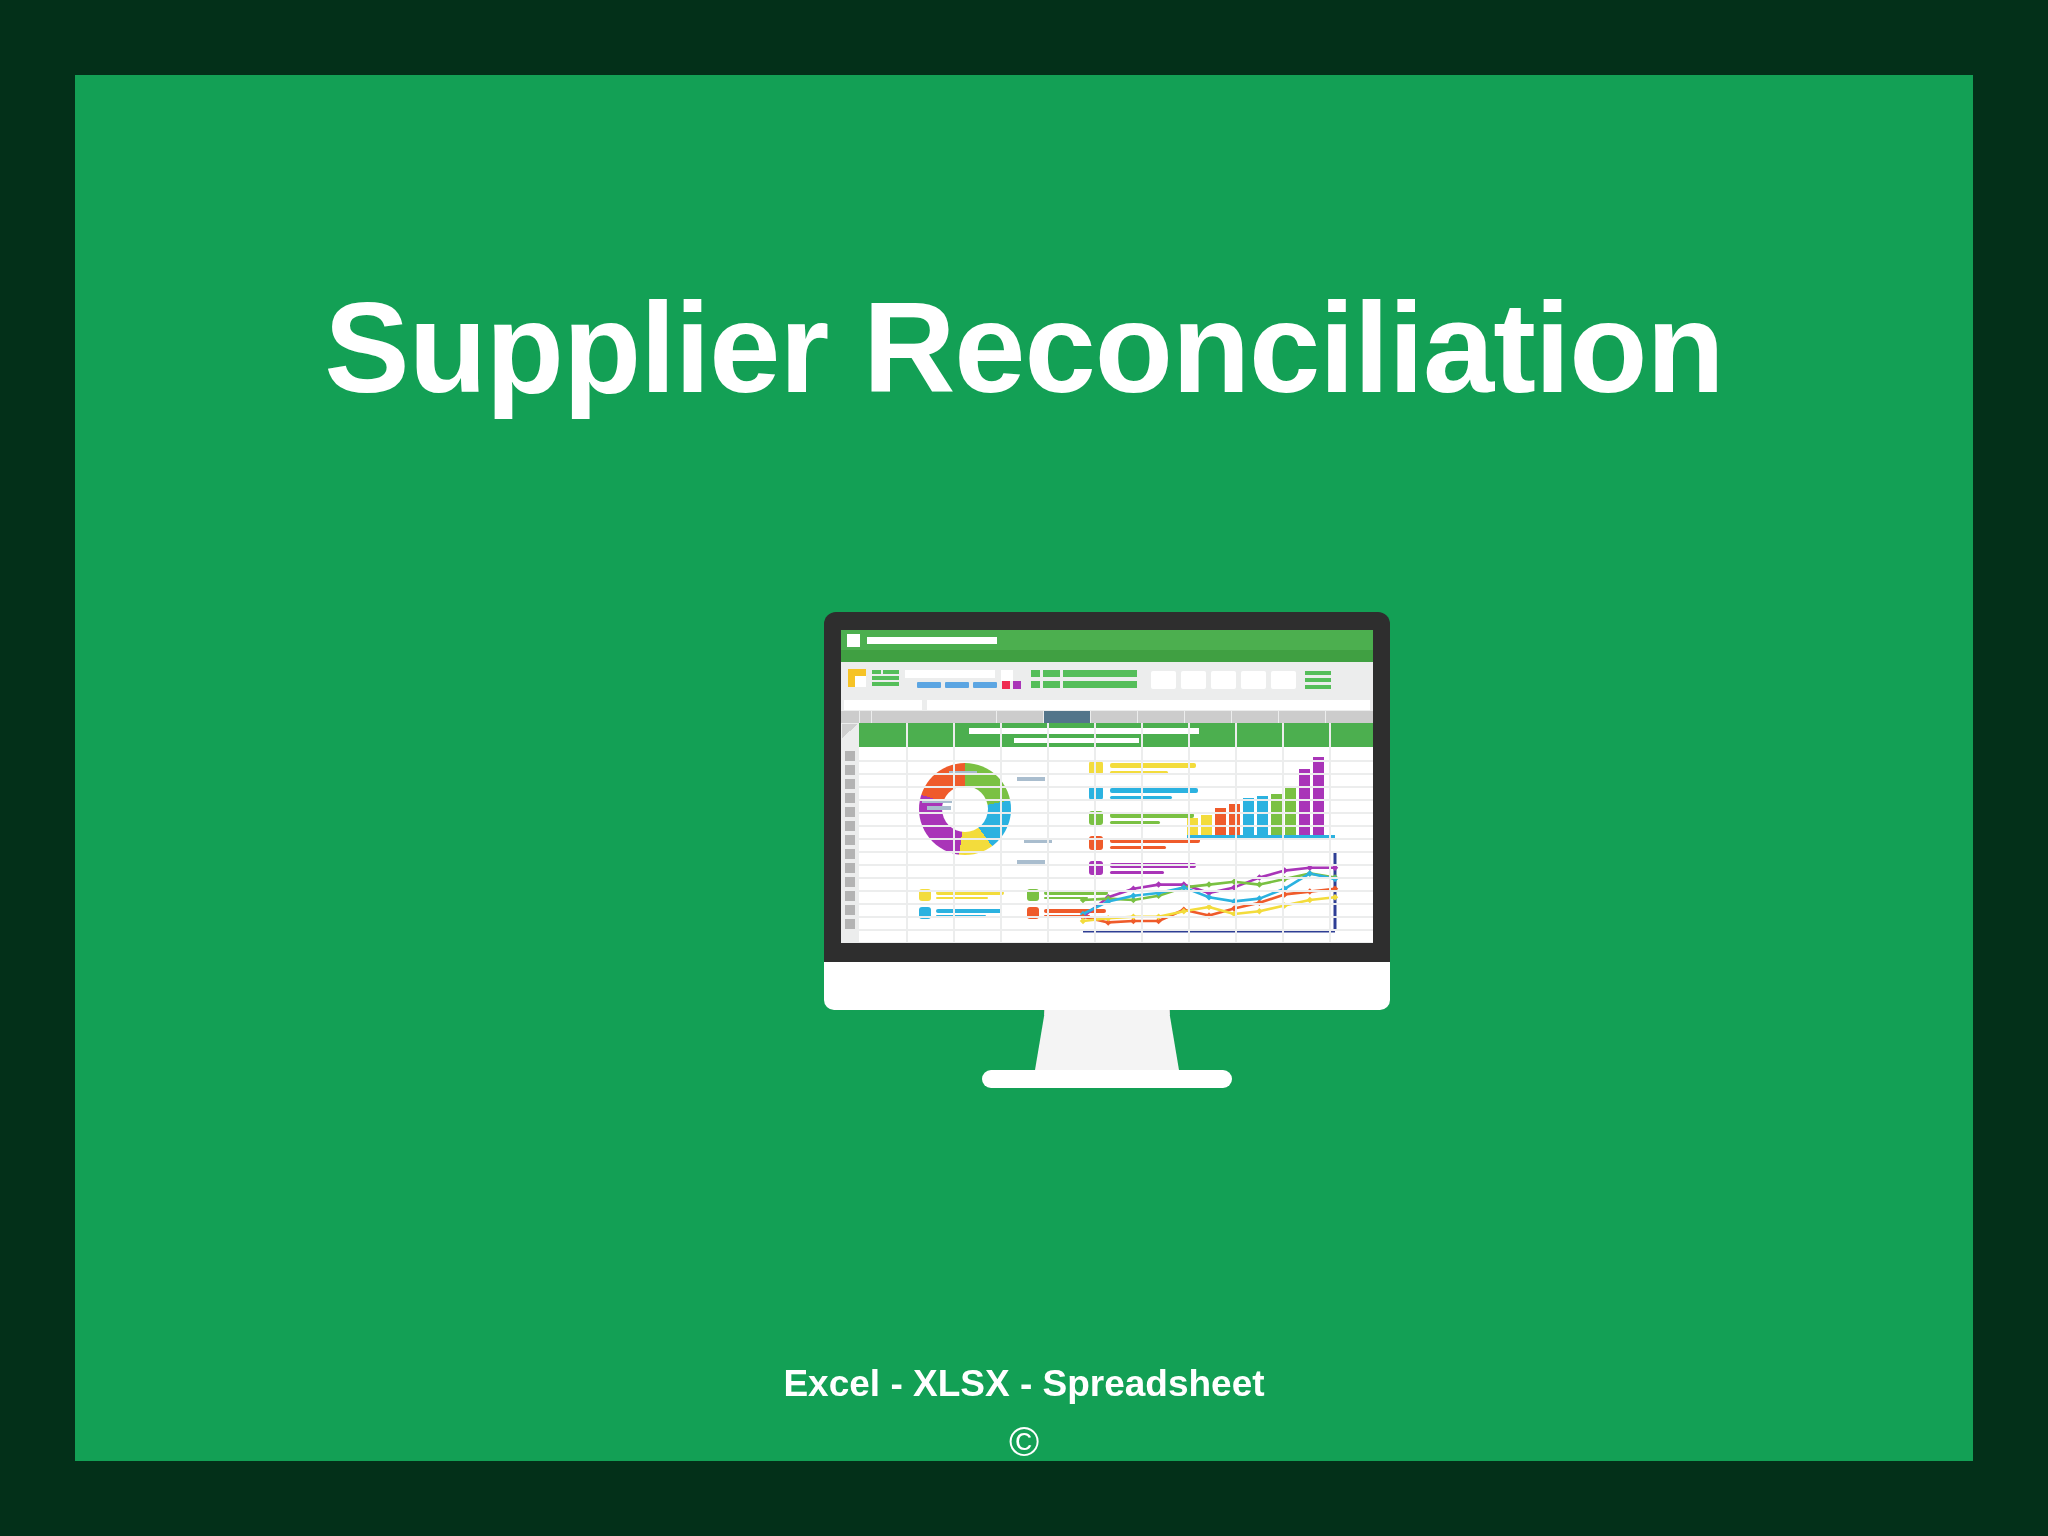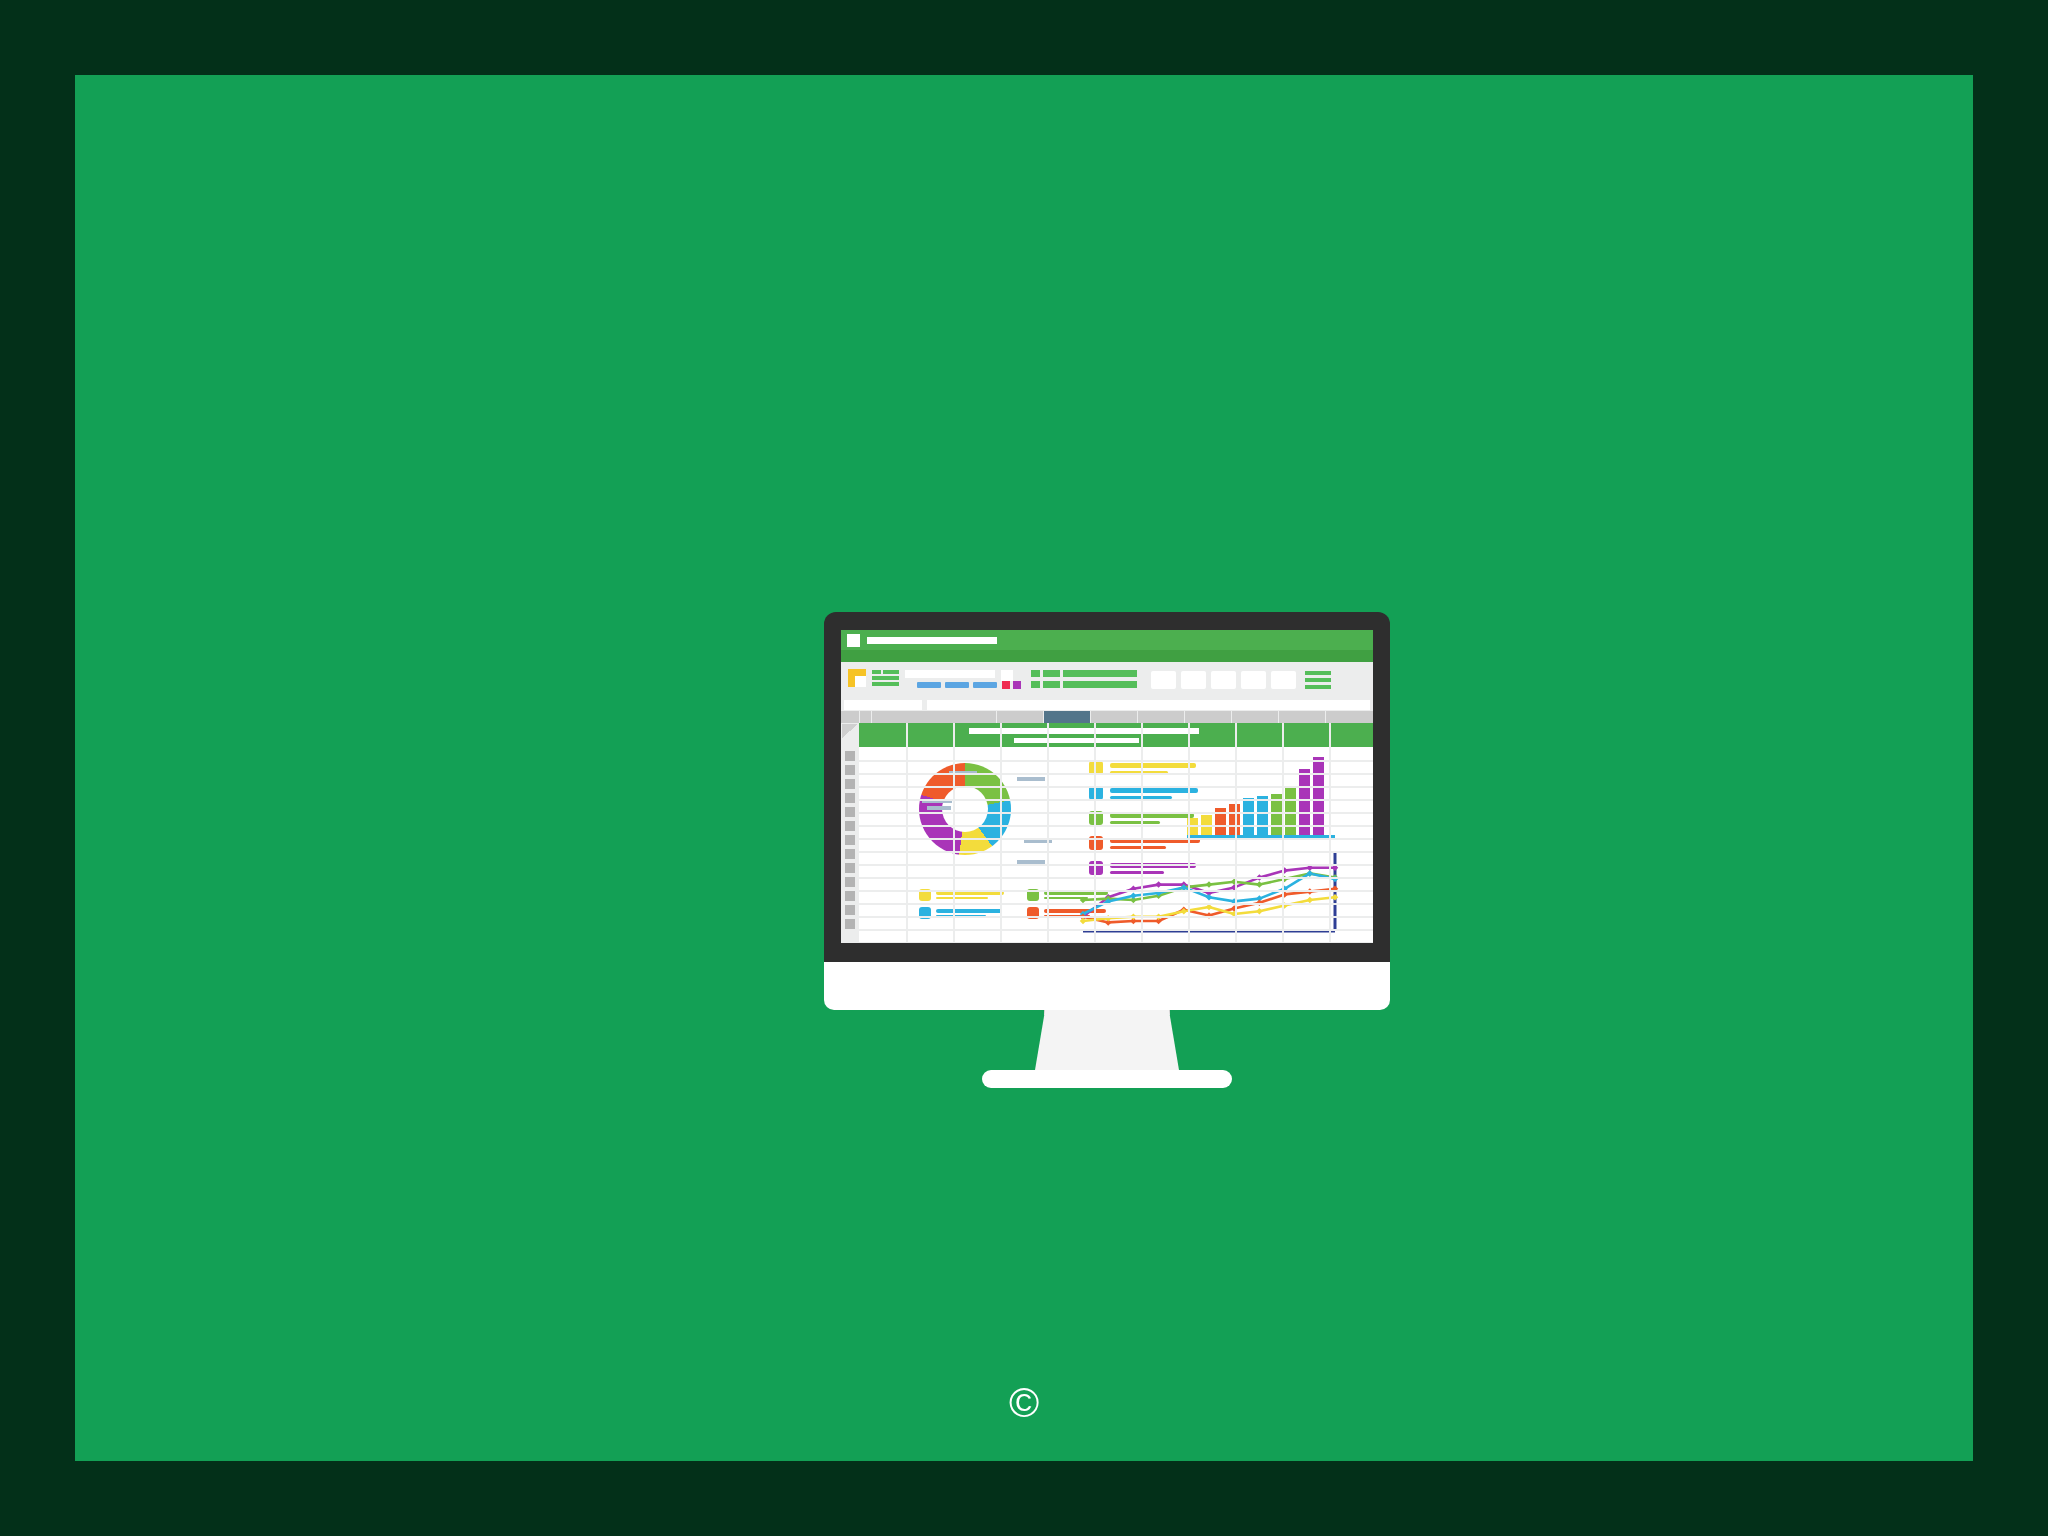--- a/index.html
+++ b/index.html
@@ -178,20 +178,21 @@
   .barchart .axis{position:absolute;left:0;bottom:1px;width:148px;height:3px;background:#2BB2E0;}
   
   .linechart{position:absolute;left:220px;top:125px;width:260px;height:88px;}
   .linechart svg{display:block;}
 </style>
 </head>
 <body>
 
 <div class="slide">
 
+  <div class="title">Supplier Reconciliation</div>
 
   <div class="monitor">
 
     <div class="bezel"></div>
 
     <div class="screen">
 
       <div class="app-titlebar">
         <div class="app-logo-box"></div>
         <div class="app-title-bar-text"></div>
@@ -477,16 +478,17 @@
       </div>
     </div>
 
     <div class="chin"></div>
     <div class="neck-top"></div>
     <div class="neck"></div>
     <div class="base"></div>
   </div>
 
   <div class="footer">
+    <div class="footer-line">Excel - XLSX - Spreadsheet</div>
     <div class="footer-copy">©</div>
   </div>
 
 </div>
 
 </body></html>

